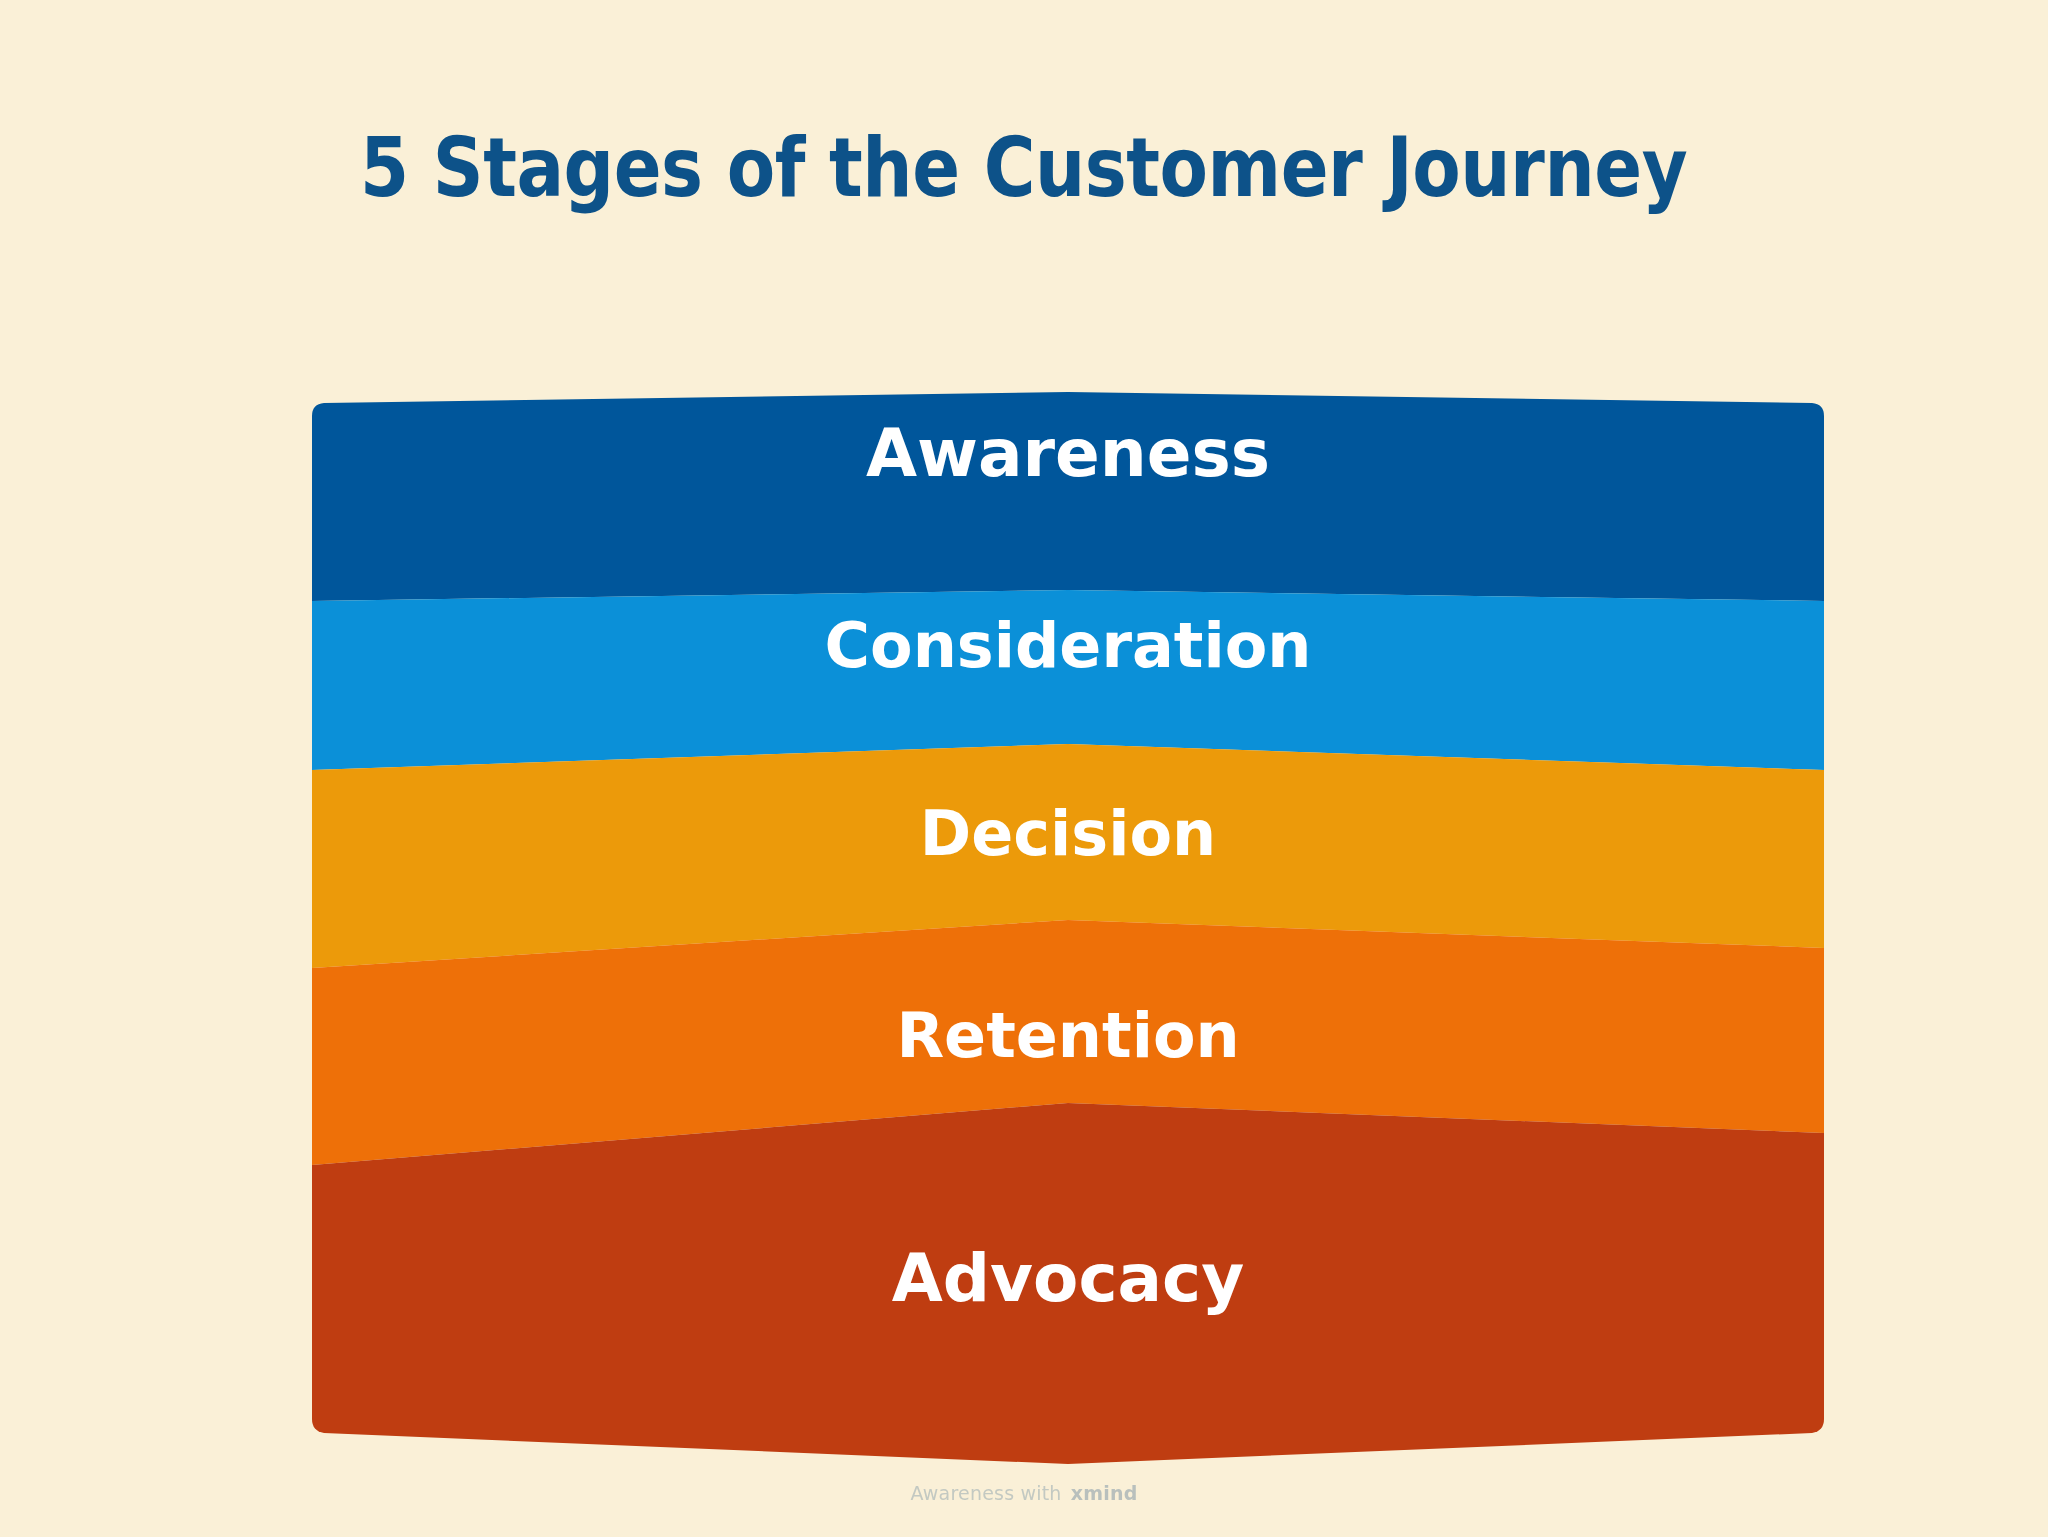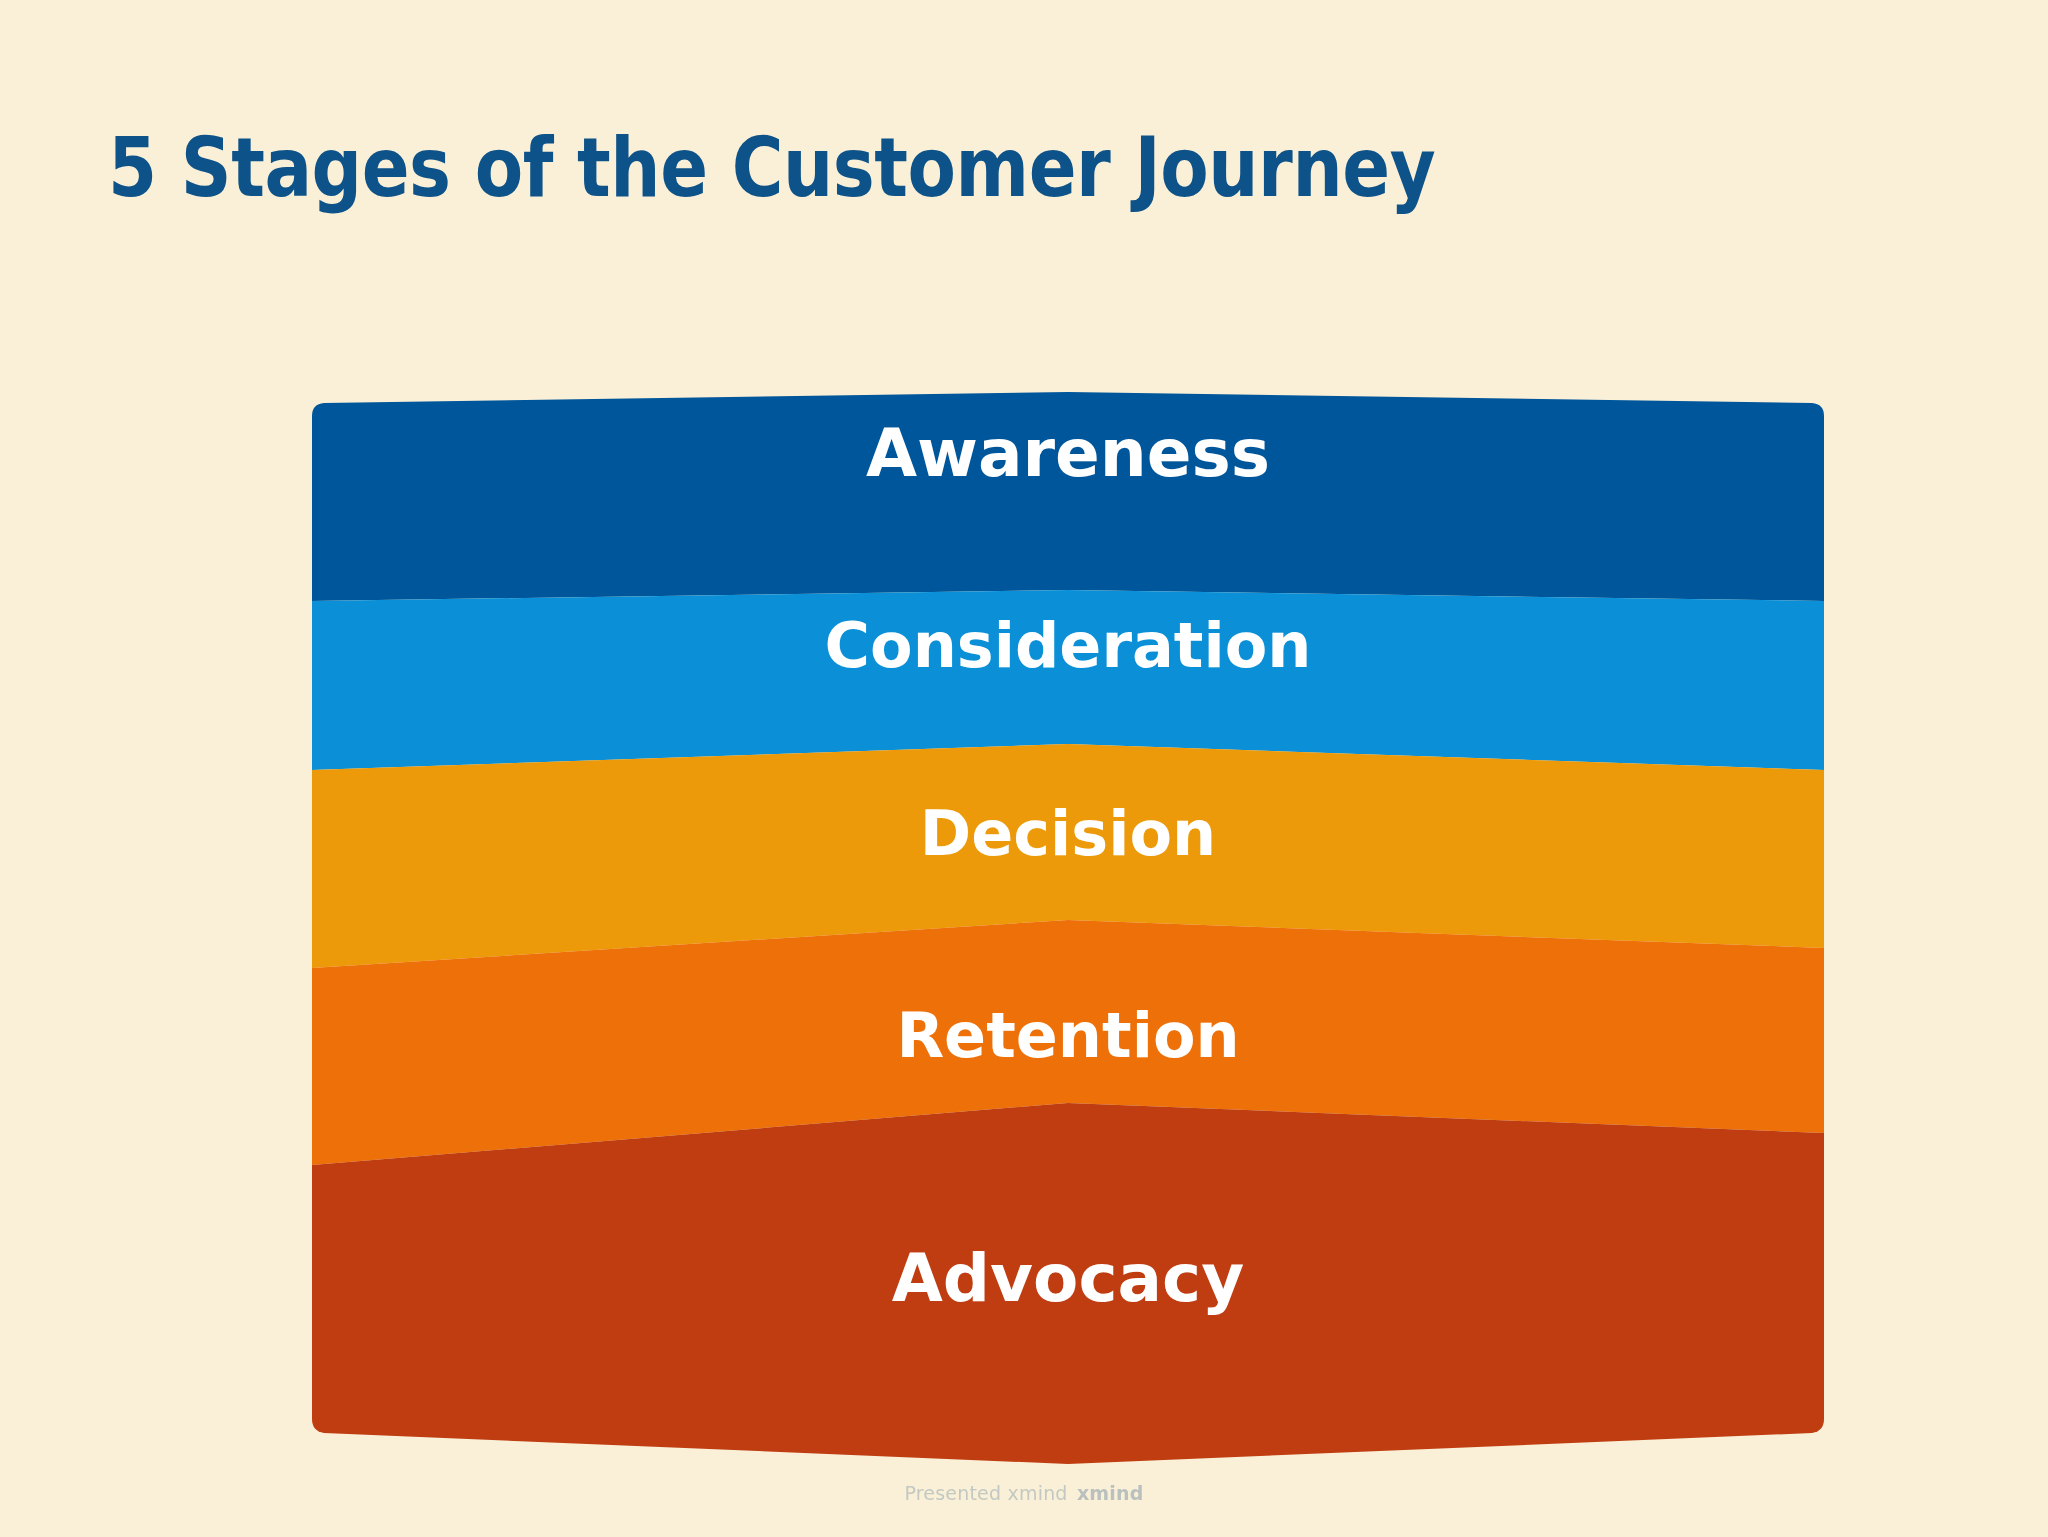--- a/index.html
+++ b/index.html
@@ -22,21 +22,21 @@
     height: 1537px;
     background: #faf0d7;
   }
 
   
   #title-wrap {
     position: absolute;
     left: 0;
     top: 72px;
     width: 2048px;
-    text-align: left;
+    text-align: center;
   }
   #page-title {
     display: inline-block;
     font-family: "DejaVu Sans", sans-serif;
     font-weight: 700;
     font-size: 82px;
     line-height: 1.0;
     letter-spacing: -0.5px;
     color: #0d5289;
     transform: scaleX(0.86);
@@ -163,16 +163,16 @@
                  L 280 1433
                  Q 268 1431 268 1419
                  Z" fill="#bf3d11"></path>
         <text class="band-label band-label-big" x="1024" y="1283" fill="#ffffff">Advocacy</text>
       </g>
 
     </svg>
   </div>
 
   <div id="footer" style="color: rgb(195, 201, 194);">
-    <span>Presented xmind </span><span id="footer-brand">xmind</span>
+    <span>Awareness with </span><span id="footer-brand">xmind</span>
   </div>
 
 </div>
 
 </body></html>

